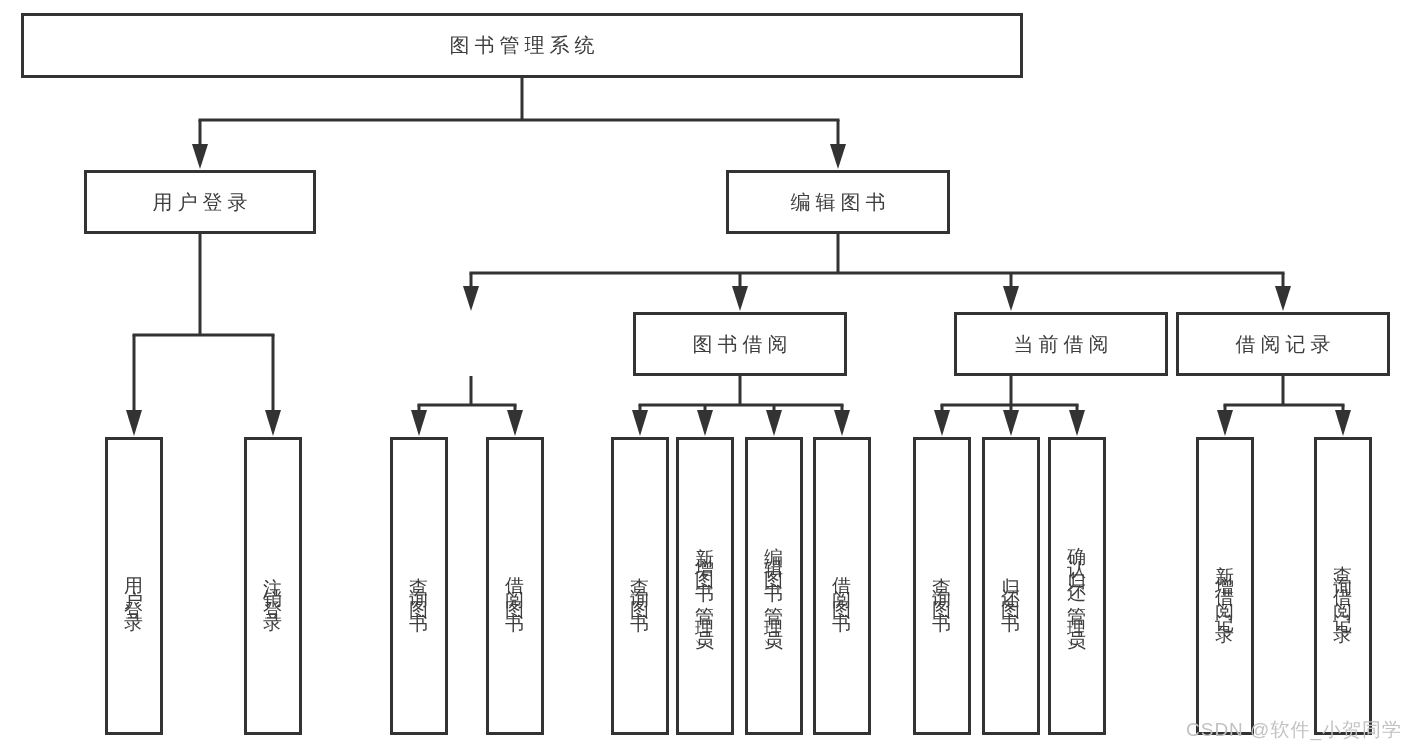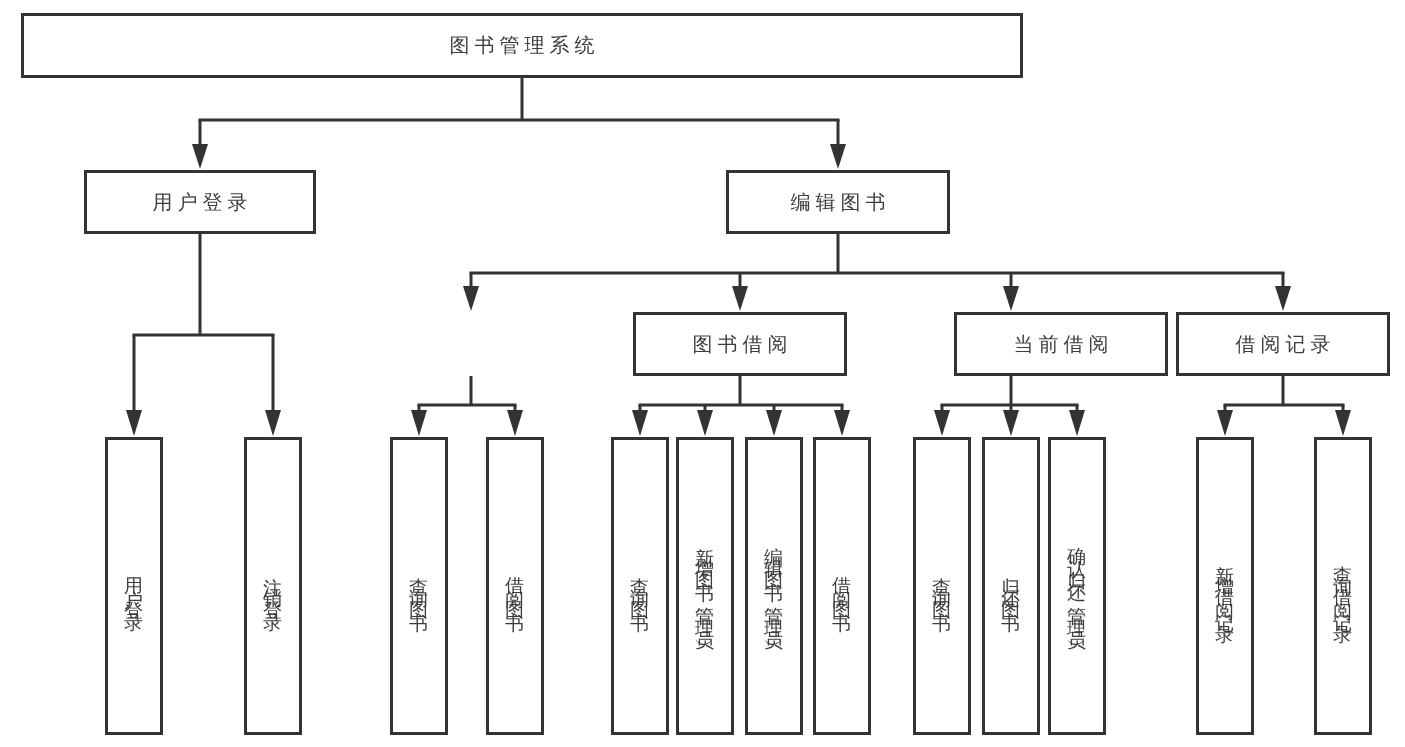--- a/index.html
+++ b/index.html
@@ -199,14 +199,15 @@
     <span class="v-label">确认归还（管理员）</span>
   </div>
 
   <div class="box leaf l-12">
     <span class="v-label">新增借阅记录</span>
   </div>
   <div class="box leaf l-13">
     <span class="v-label">查询借阅记录</span>
   </div>
 
+  <div class="watermark">CSDN @软件_小贺同学</div>
 
 </div>
 
 </body></html>

